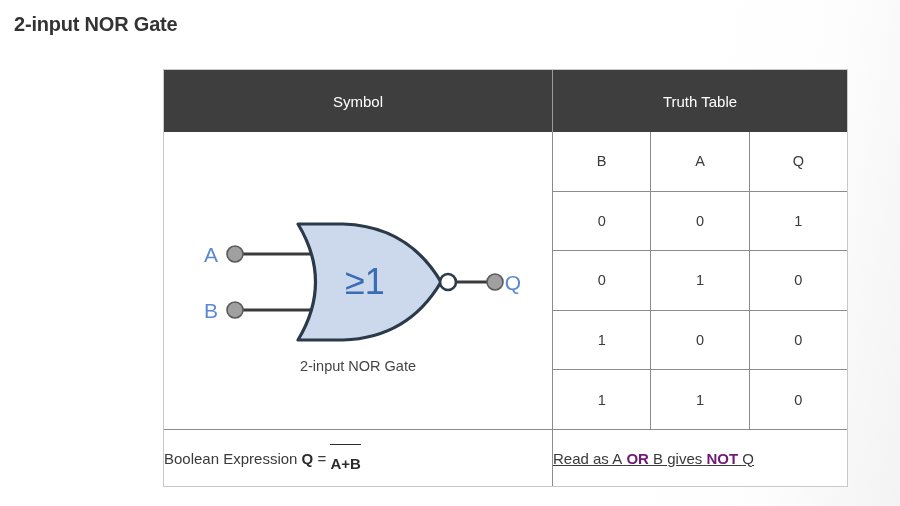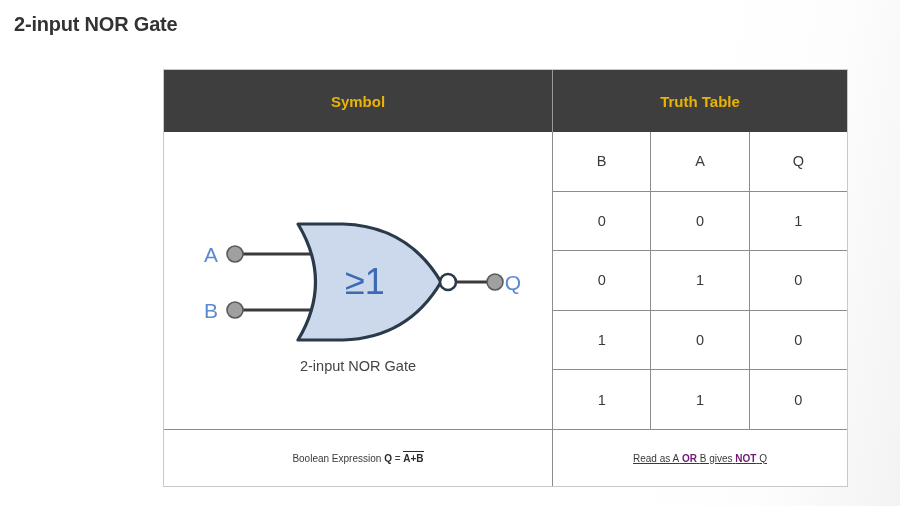--- a/index.html
+++ b/index.html
@@ -47,23 +47,23 @@
   .card-header {
     display: flex;
     height: 62px;
     flex: 0 0 62px;
     background: #3e3e3e;
   }
   .card-header .hcell {
     display: flex;
     align-items: center;
     justify-content: center;
-    color: #eab308;
+    color: #ffffff;
     font-size: 15px;
-    font-weight: bold;
+    font-weight: normal;
   }
   .hcell-symbol {
     width: 389px;
     flex: 0 0 389px;
     border-right: 1px solid #9a9a9a;
     box-sizing: border-box;
   }
   .hcell-truth {
     flex: 1 1 auto;
   }
@@ -127,22 +127,21 @@
   
   .card-footer {
     display: flex;
     height: 56px;
     flex: 0 0 56px;
     border-top: 1px solid #8c8c8c;
   }
   .fcell {
     display: flex;
     align-items: center;
-    justify-content: center;
-    font-size: 10px;
+    font-size: 15px;
     color: #3a3a3a;
   }
   .fcell-expr {
     width: 389px;
     flex: 0 0 389px;
     border-right: 1px solid #8c8c8c;
     box-sizing: border-box;
     white-space: nowrap;
   }
   .fcell-read {
@@ -151,21 +150,21 @@
     text-decoration: underline;
   }
   .expr-strong {
     font-weight: bold;
     color: #2b2b2b;
   }
   .overline {
     font-weight: bold;
     color: #2b2b2b;
     border-top: 1.6px solid #2b2b2b;
-    padding-top: 2px;
+    padding-top: 11px;
     display: inline-block;
     line-height: 1.05;
   }
   .bold-word {
     font-weight: bold;
     color: #701a75;
   }
 </style>
 </head>
 <body>

